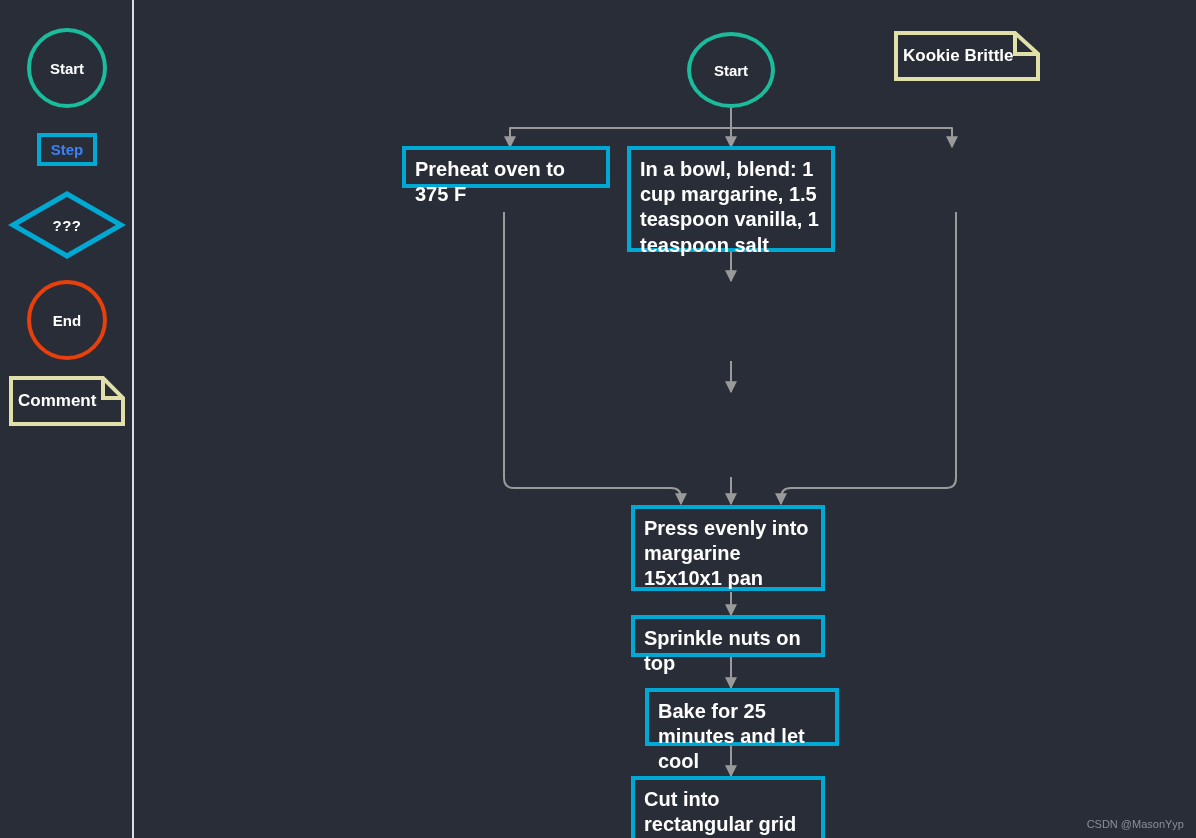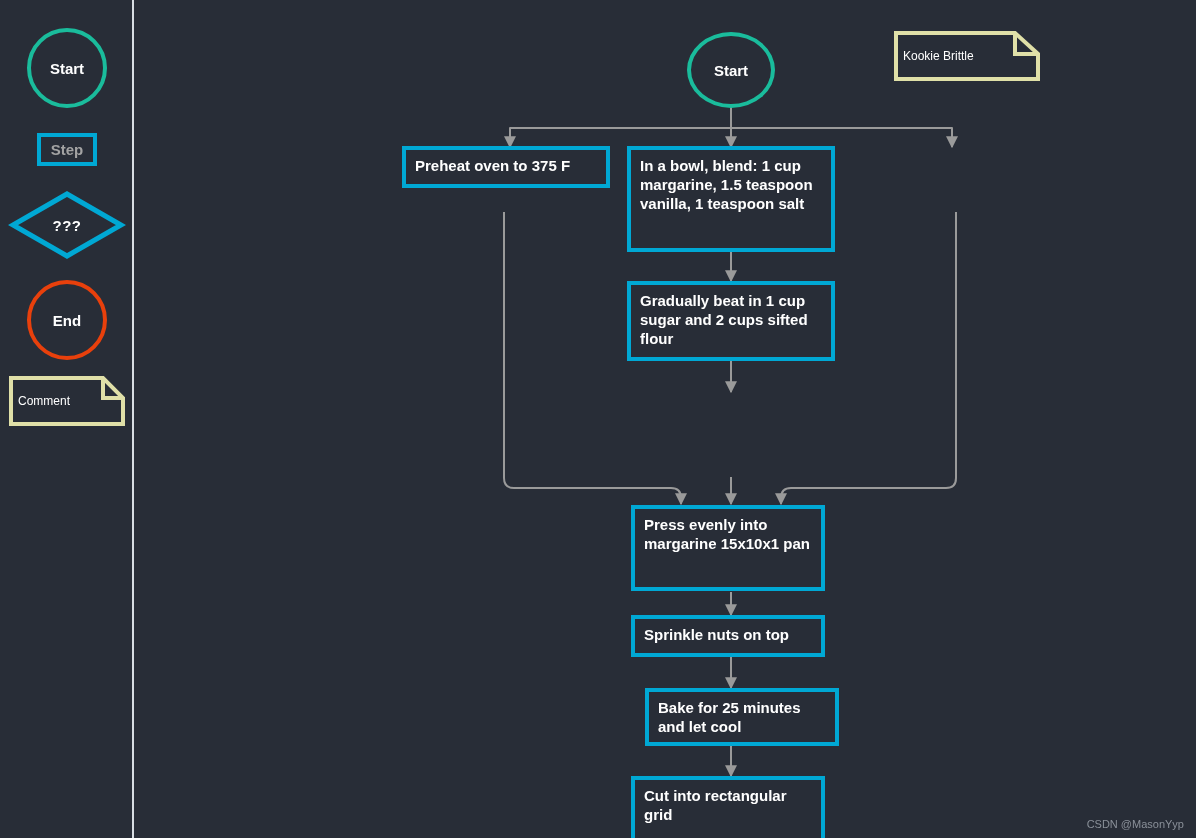--- a/index.html
+++ b/index.html
@@ -48,21 +48,21 @@
     font-weight: bold;
     font-size: 15px;
   }
   .circle-shape.end-shape { border-color: #e8400c; }
 
   .rect-shape {
     border: 4px solid #00a8d4;
     display: flex;
     align-items: center;
     justify-content: center;
-    color: #a3a3a3;
+    color: #3b82f6;
     font-weight: bold;
     font-size: 15px;
     padding: 4px 10px;
   }
 
   .diamond-wrap {
     position: relative;
     width: 118px; height: 72px;
     display: flex;
     align-items: center;
@@ -79,22 +79,22 @@
 
   
   .note-wrap { position: relative; display: inline-block; }
   .note-wrap svg { display: block; }
   .note-label {
     position: absolute;
     left: 10px;
     top: 50%;
     transform: translateY(-50%);
     color: #ffffff;
-    font-weight: normal;
-    font-size: 12px;
+    font-weight: bold;
+    font-size: 17px;
     white-space: nowrap;
   }
 
   
   #canvas {
     position: absolute;
     left: 136px; top: 0;
     width: 1060px; height: 838px;
   }
 
@@ -107,21 +107,21 @@
 
   .node {
     position: absolute;
   }
 
   .node-step {
     border: 4px solid #00a8d4;
     background: #282d37;
     color: #ffffff;
     font-weight: bold;
-    font-size: 15px;
+    font-size: 20px;
     line-height: 1.26;
     padding: 7px 9px;
     display: flex;
     align-items: flex-start;
   }
 
   .node-start {
     border: 4px solid #1abc9c;
     border-radius: 50%;
     background: #282d37;
@@ -246,23 +246,20 @@
 
     <div class="node node-step" style="left:266px; top:146px; width:208px; height:42px;">
       <span>Preheat oven to 375 F</span>
     </div>
 
     <div class="node node-step" style="left:491px; top:146px; width:208px; height:106px;">
       <span>In a bowl, blend: 1 cup margarine, 1.5 teaspoon vanilla, 1 teaspoon salt</span>
     </div>
 
 
-    <div class="node node-step" style="left:491px; top:281px; width:208px; height:80px;">
-      <span>Gradually beat in 1 cup sugar and 2 cups sifted flour</span>
-    </div>
 
 
     <div class="node node-step" style="left:495px; top:505px; width:194px; height:86px;">
       <span>Press evenly into margarine 15x10x1 pan</span>
     </div>
 
     <div class="node node-step" style="left:495px; top:615px; width:194px; height:42px;">
       <span>Sprinkle nuts on top</span>
     </div>
 

